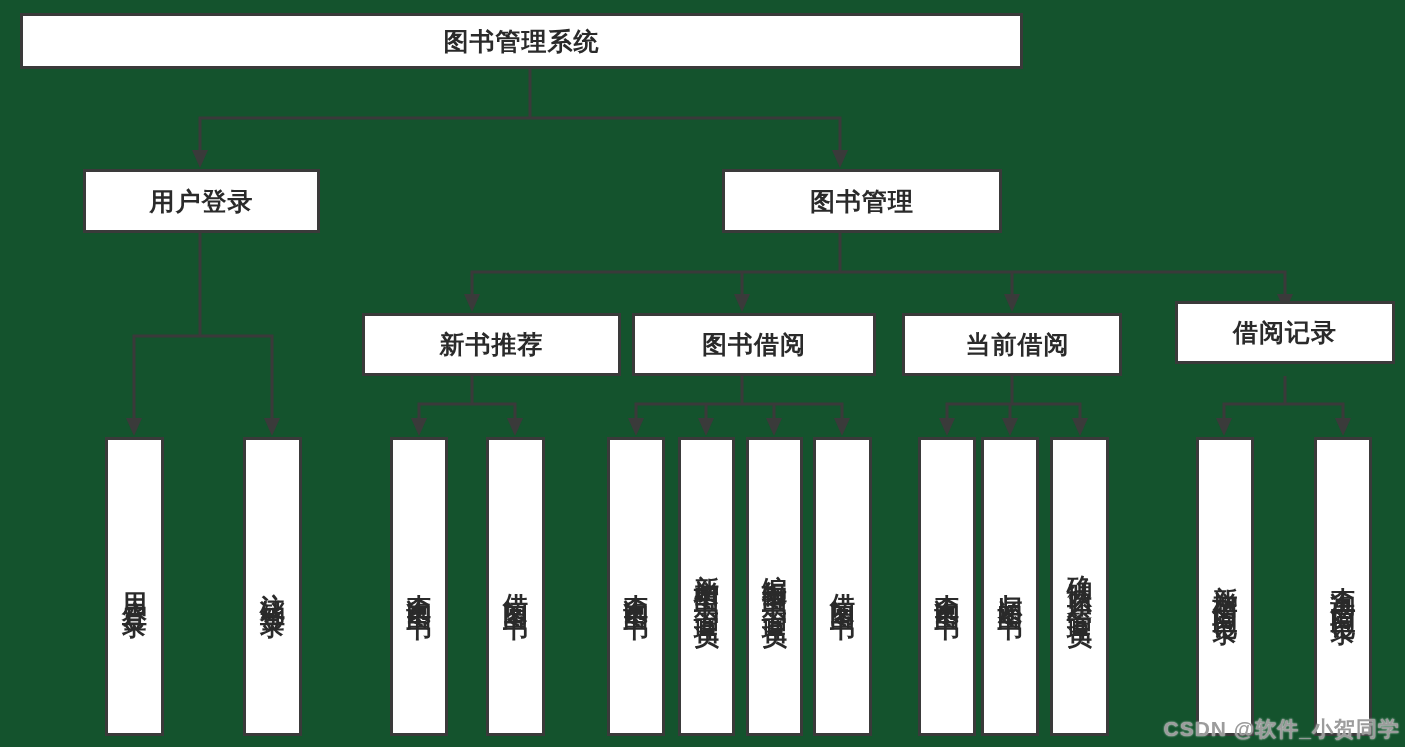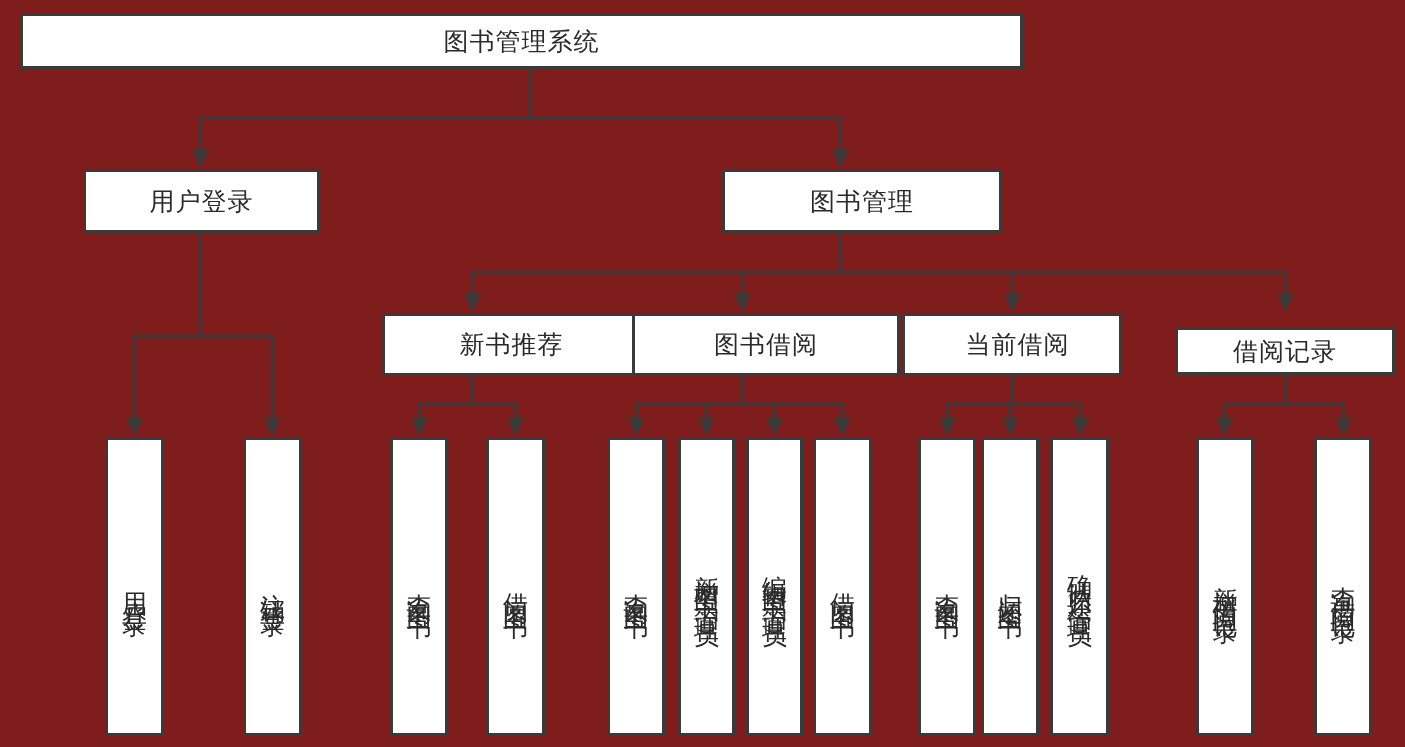--- a/index.html
+++ b/index.html
@@ -5,22 +5,23 @@
   html, body {
     margin: 0;
     padding: 0;
     background: #ffffff;
     font-family: "Liberation Sans", sans-serif;
   }
   .canvas {
     position: relative;
     width: 1405px;
     height: 747px;
-    background: #7f1d1d;
+    background: #14532d;
     overflow: hidden;
+    font-weight: bold;
   }
   .connectors {
     position: absolute;
     left: 0;
     top: 0;
     width: 1405px;
     height: 747px;
   }
   .box {
     position: absolute;
@@ -105,36 +106,37 @@
       <polygon points="1216,418 1232,418 1224,436"></polygon>
       <polygon points="1335,418 1351,418 1343,436"></polygon>
     </g>
   </svg>
 
   <div class="box h-box" style="left:20px; top:13px; width:1003px; height:56px;">图书管理系统</div>
 
   <div class="box h-box" style="left:83px; top:169px; width:237px; height:64px;">用户登录</div>
   <div class="box h-box" style="left:722px; top:169px; width:280px; height:64px;">图书管理</div>
 
-  <div class="box h-box" style="left:362px; top:313px; width:259px; height:63px;margin-left:20px;">新书推荐</div>
-  <div class="box h-box" style="left:632px; top:313px; width:268px; height:63px;">图书借阅</div>
+  <div class="box h-box" style="left:362px; top:313px; width:259px; height:63px;">新书推荐</div>
+  <div class="box h-box" style="left:632px; top:313px; width:244px; height:63px;">图书借阅</div>
   <div class="box h-box" style="left:902px; top:313px; width:220px; height:63px;padding-left:11px;">当前借阅</div>
-  <div class="box h-box" style="left:1175px; top:327px; width:220px; height:48px;">借阅记录</div>
+  <div class="box h-box" style="left:1175px; top:301px; width:220px; height:63px;">借阅记录</div>
 
   <div class="box v-box" style="left:105px; top:437px; width:59px; height:299px;">用户登录</div>
   <div class="box v-box" style="left:243px; top:437px; width:59px; height:299px;">注销登录</div>
 
   <div class="box v-box" style="left:390px; top:437px; width:58px; height:299px;">查询图书</div>
   <div class="box v-box" style="left:486px; top:437px; width:59px; height:299px;">借阅图书</div>
 
   <div class="box v-box" style="left:607px; top:437px; width:58px; height:299px;">查询图书</div>
   <div class="box v-box" style="left:678px; top:437px; width:57px; height:299px;">新增图书（管理员）</div>
   <div class="box v-box" style="left:746px; top:437px; width:57px; height:299px;">编辑图书（管理员）</div>
   <div class="box v-box" style="left:813px; top:437px; width:59px; height:299px;">借阅图书</div>
 
   <div class="box v-box" style="left:918px; top:437px; width:58px; height:299px;">查询图书</div>
   <div class="box v-box" style="left:981px; top:437px; width:58px; height:299px;">归还图书</div>
   <div class="box v-box" style="left:1050px; top:437px; width:59px; height:299px;">确认归还（管理员）</div>
 
   <div class="box v-box" style="left:1196px; top:437px; width:58px; height:299px;">新增借阅记录</div>
   <div class="box v-box" style="left:1314px; top:437px; width:58px; height:299px;">查询借阅记录</div>
 
+  <div class="watermark">CSDN @软件_小贺同学</div>
 </div>
 
 </body></html>

